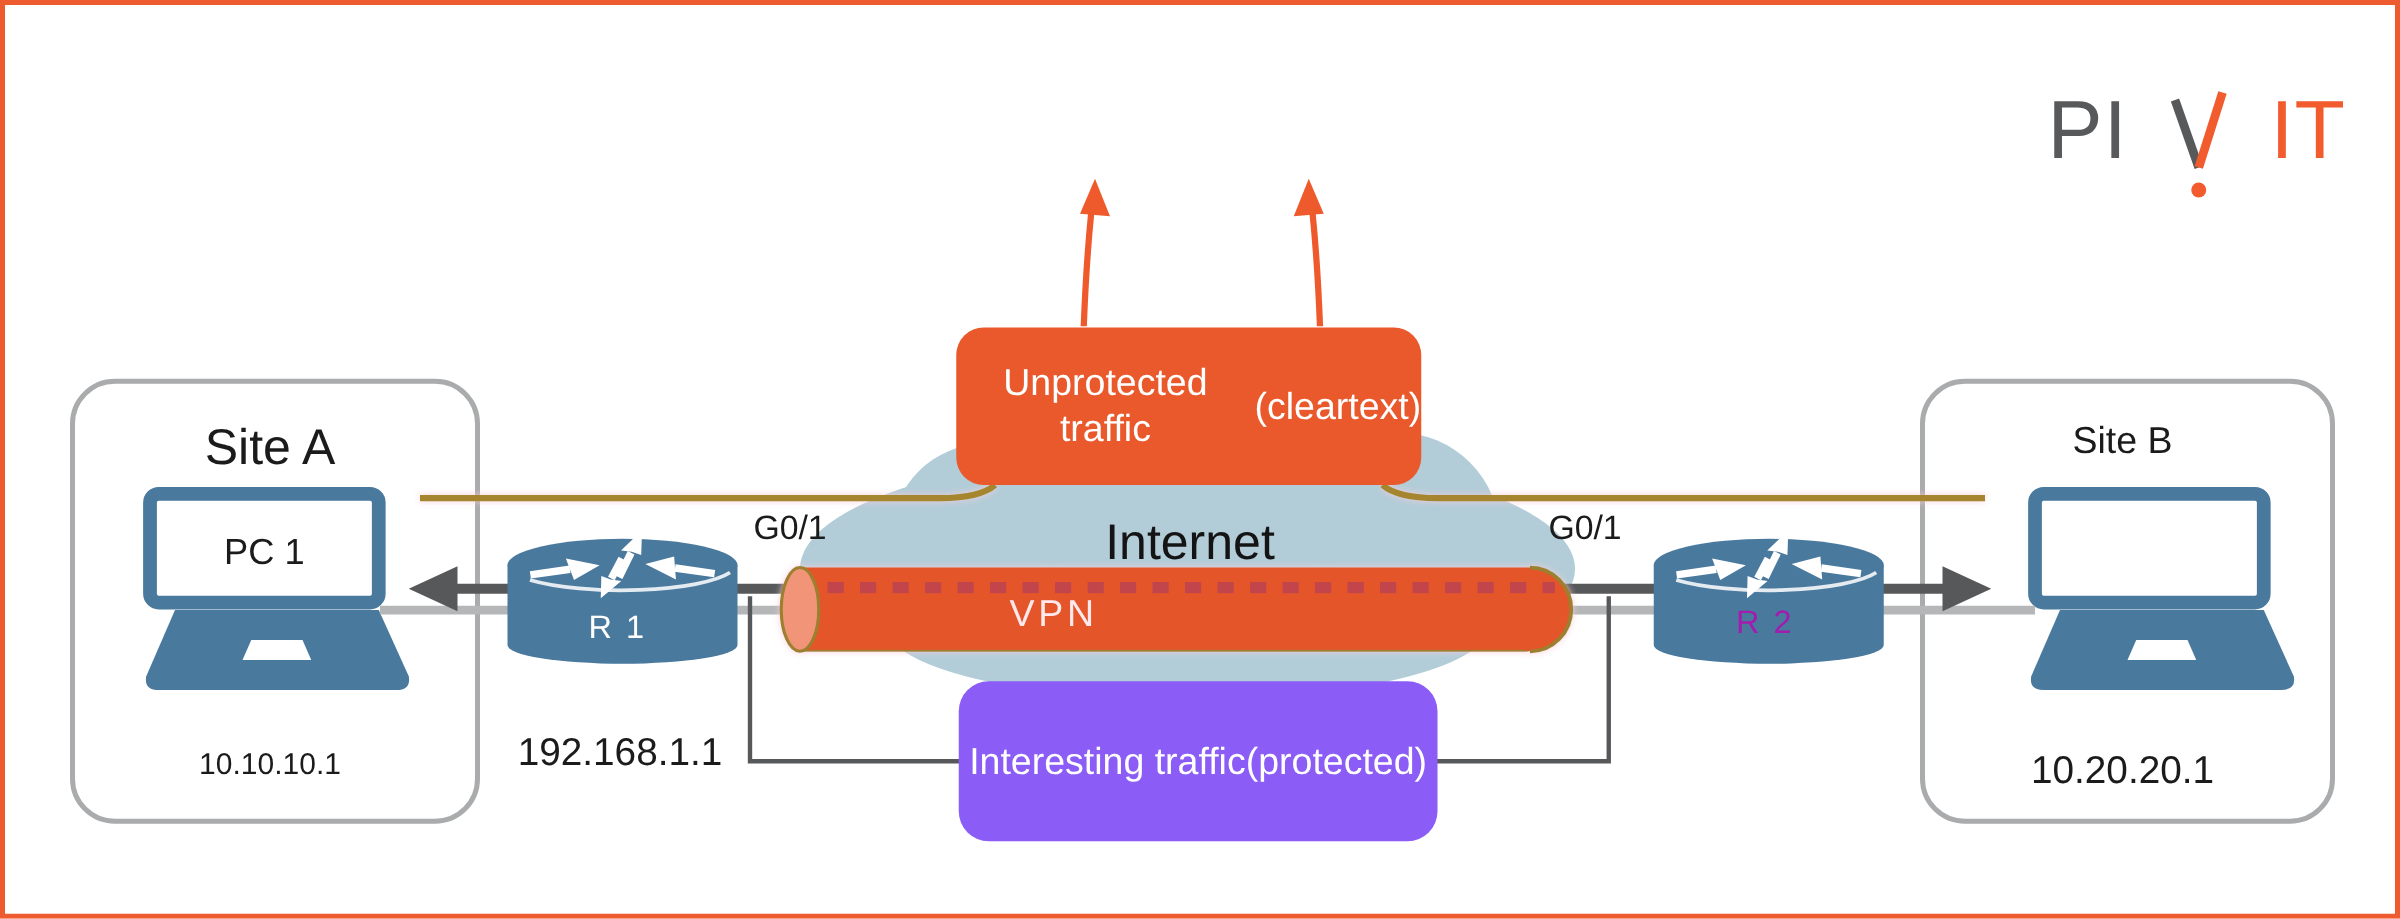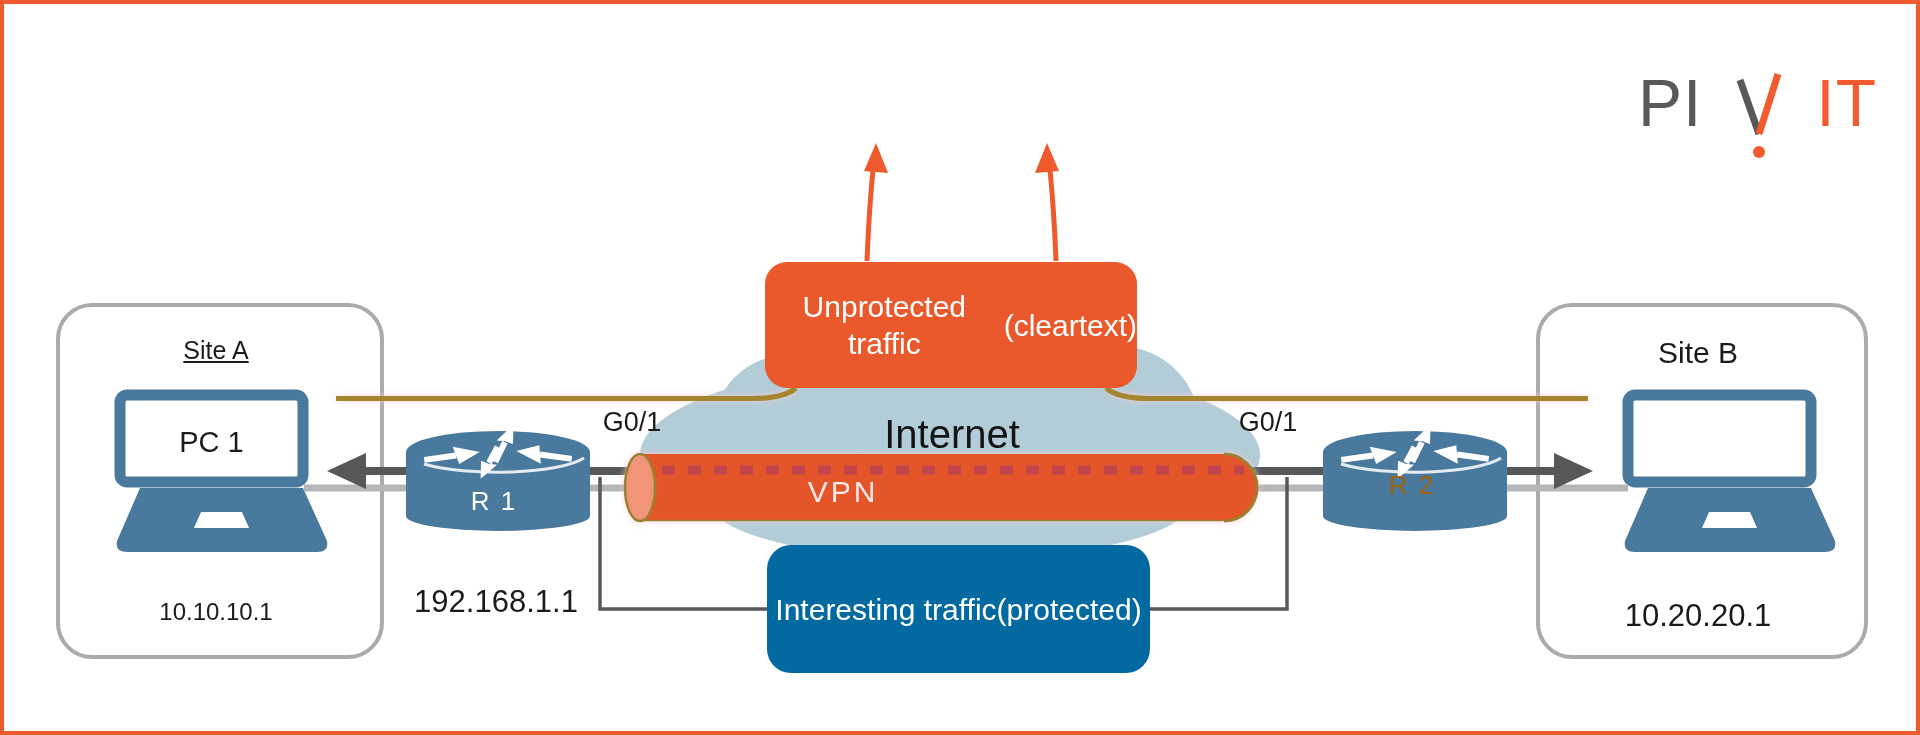--- a/index.html
+++ b/index.html
@@ -12,21 +12,21 @@
   .txt{color:#1b1b1b;font-weight:500;text-align:center;}
   .site-box{
     border:4px solid #a9abad;border-radius:36px;background:transparent;
   }
   .callout{
     border-radius:22px;color:#ffffff;display:flex;
     justify-content:center;align-items:center;text-align:center;
     font-size:30px;line-height:37px;font-weight:400;
   }
   .callout.orange{background:#e9592c;}
-  .callout.dark{background:#0369a1;border-radius:24px;}
+  .callout.dark{background:#8b5cf6;border-radius:24px;}
   .logo{display:flex;align-items:flex-start;gap:31px;}
   .logo span{font-size:66px;font-weight:500;letter-spacing:1px;line-height:66px;}
   .logo .g{color:#58595b;}
   .logo .o{color:#f15b2e;}
   svg.layer{position:absolute;left:0;top:0;pointer-events:none;}
   .glow{filter:drop-shadow(0 0 3px rgba(248,205,216,0.95));}
 </style>
 </head>
 <body>
 
@@ -140,30 +140,30 @@
   <div class="abs callout orange" style="left:765px;top:262px;width:372px;height:126px;">
     <div>Unprotected traffic</div>
     <div>(cleartext)</div>
   </div>
 
   <div class="abs callout dark" style="left:767px;top:545px;width:383px;height:128px;">
     <div>Interesting traffic</div>
     <div>(protected)</div>
   </div>
 
-  <div class="abs txt" style="left:56px;top:336px;width:320px;font-size:25px;text-decoration:underline;">Site A</div>
+  <div class="abs txt" style="left:56px;top:336px;width:320px;font-size:40px;">Site A</div>
   <div class="abs txt" style="left:1536px;top:336px;width:324px;font-size:30px;">Site B</div>
 
   <div class="abs txt" style="left:115px;top:426px;width:193px;font-size:29px;">PC 1</div>
 
   <div class="abs txt" style="left:56px;top:598px;width:320px;font-size:24px;">10.10.10.1</div>
   <div class="abs txt" style="left:1536px;top:598px;width:324px;font-size:31px;">10.20.20.1</div>
 
   <div class="abs txt" style="left:444px;top:486px;width:100px;font-size:26px;color:#ffffff;letter-spacing:2px;">R 1</div>
-  <div class="abs txt" style="left:1362px;top:470px;width:100px;font-size:26px;color:#a16207;letter-spacing:2px;">R 2</div>
+  <div class="abs txt" style="left:1362px;top:482px;width:100px;font-size:26px;color:#a21caf;letter-spacing:2px;">R 2</div>
 
   <div class="abs txt" style="left:396px;top:544px;width:200px;font-size:31px;margin-top:40px;">192.168.1.1</div>
 
   <div class="abs txt" style="left:592px;top:407px;width:80px;font-size:27px;">G0/1</div>
   <div class="abs txt" style="left:1228px;top:407px;width:80px;font-size:27px;">G0/1</div>
 
   <div class="abs txt" style="left:802px;top:412px;width:300px;font-size:40px;color:#141414;">Internet</div>
 
   <div class="abs txt" style="left:783px;top:475px;width:120px;font-size:30px;color:#ffe9ec;letter-spacing:3px;font-weight:400;">VPN</div>
 

